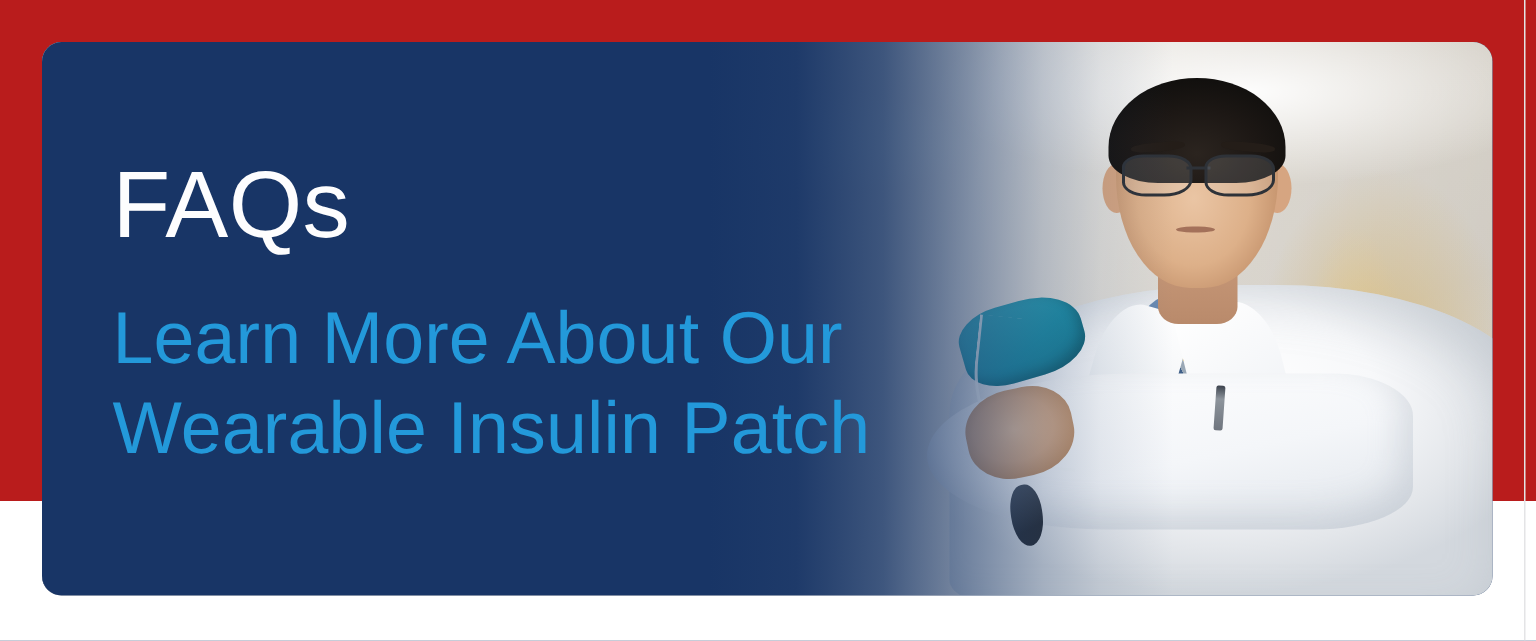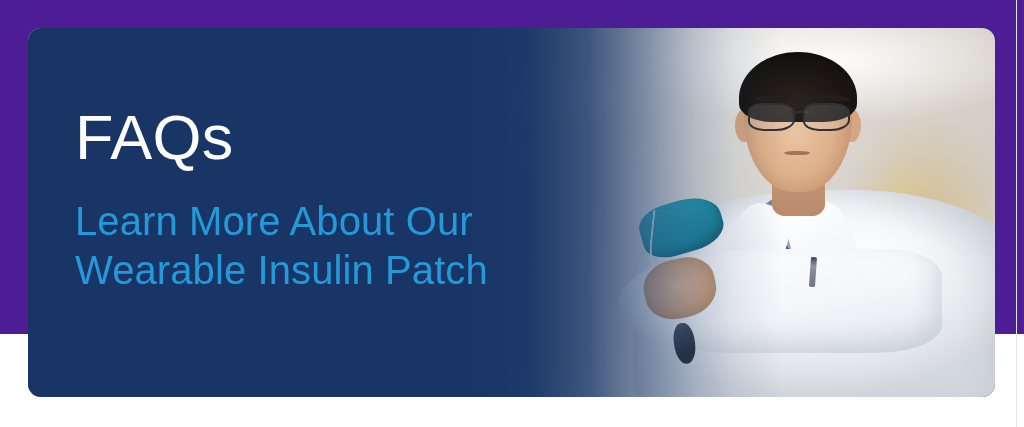--- a/index.html
+++ b/index.html
@@ -13,21 +13,21 @@
     height: 427px;
     overflow: hidden;
     font-family: "Liberation Sans", sans-serif;
     -webkit-font-smoothing: antialiased;
   }
 
   .page {
     position: relative;
     width: 1024px;
     height: 334px;
-    background: #4c1d95;
+    background: #b91c1c;
   }
 
   
   .hero-card {
     position: absolute;
     left: 28px;
     top: 28px;
     width: 967px;
     height: 369px;
     border-radius: 13px;
@@ -287,21 +287,21 @@
     font-family: "Liberation Sans", sans-serif;
     font-size: 63px;
     font-weight: 300;
     line-height: 1.0;
     letter-spacing: 0.2px;
     color: #fdfdfe;
   }
   .hero-subtitle {
     margin: 28px 0 0 0;
     font-family: "Liberation Sans", sans-serif;
-    font-size: 40px;
+    font-size: 49px;
     font-weight: 300;
     line-height: 1.22;
     letter-spacing: 0.1px;
     color: #2399da;
     white-space: pre-line;
   }
 
   
   .scroll-rail {
     position: absolute;

